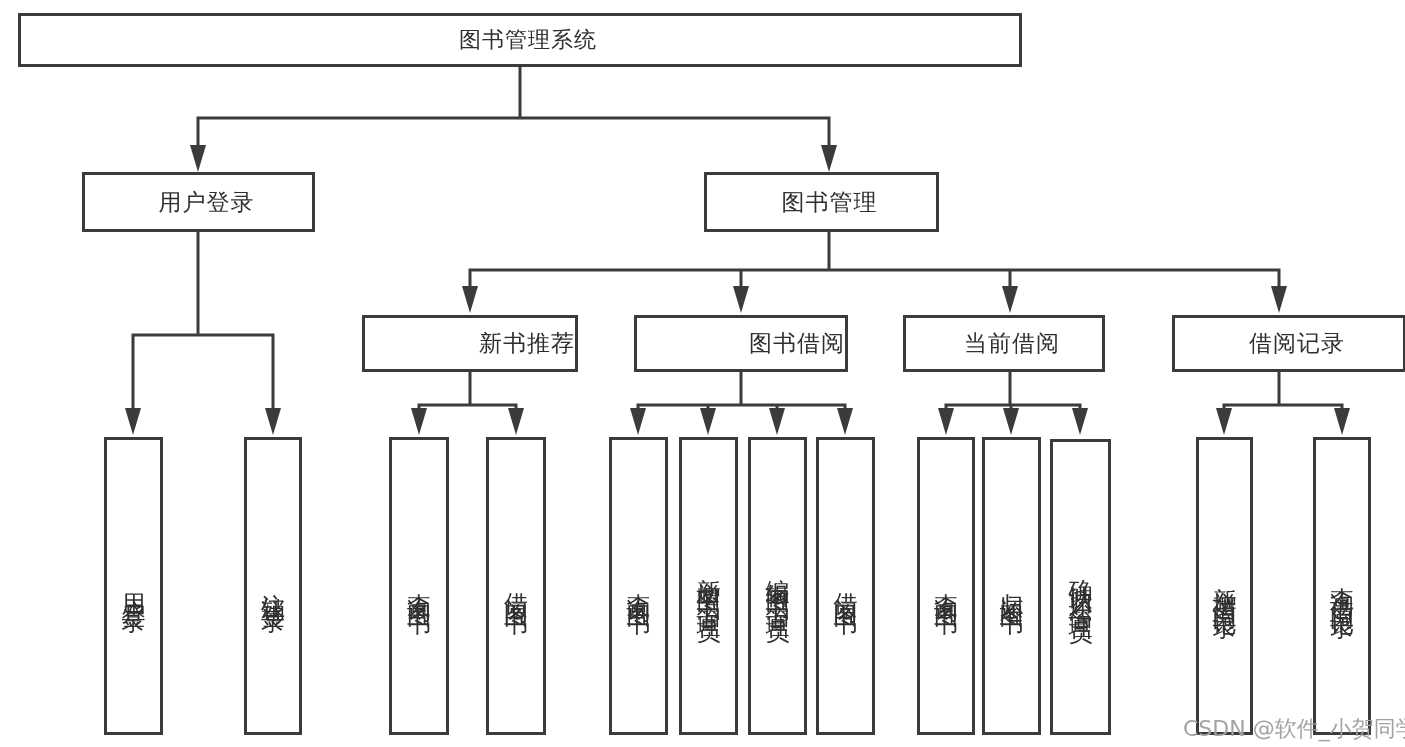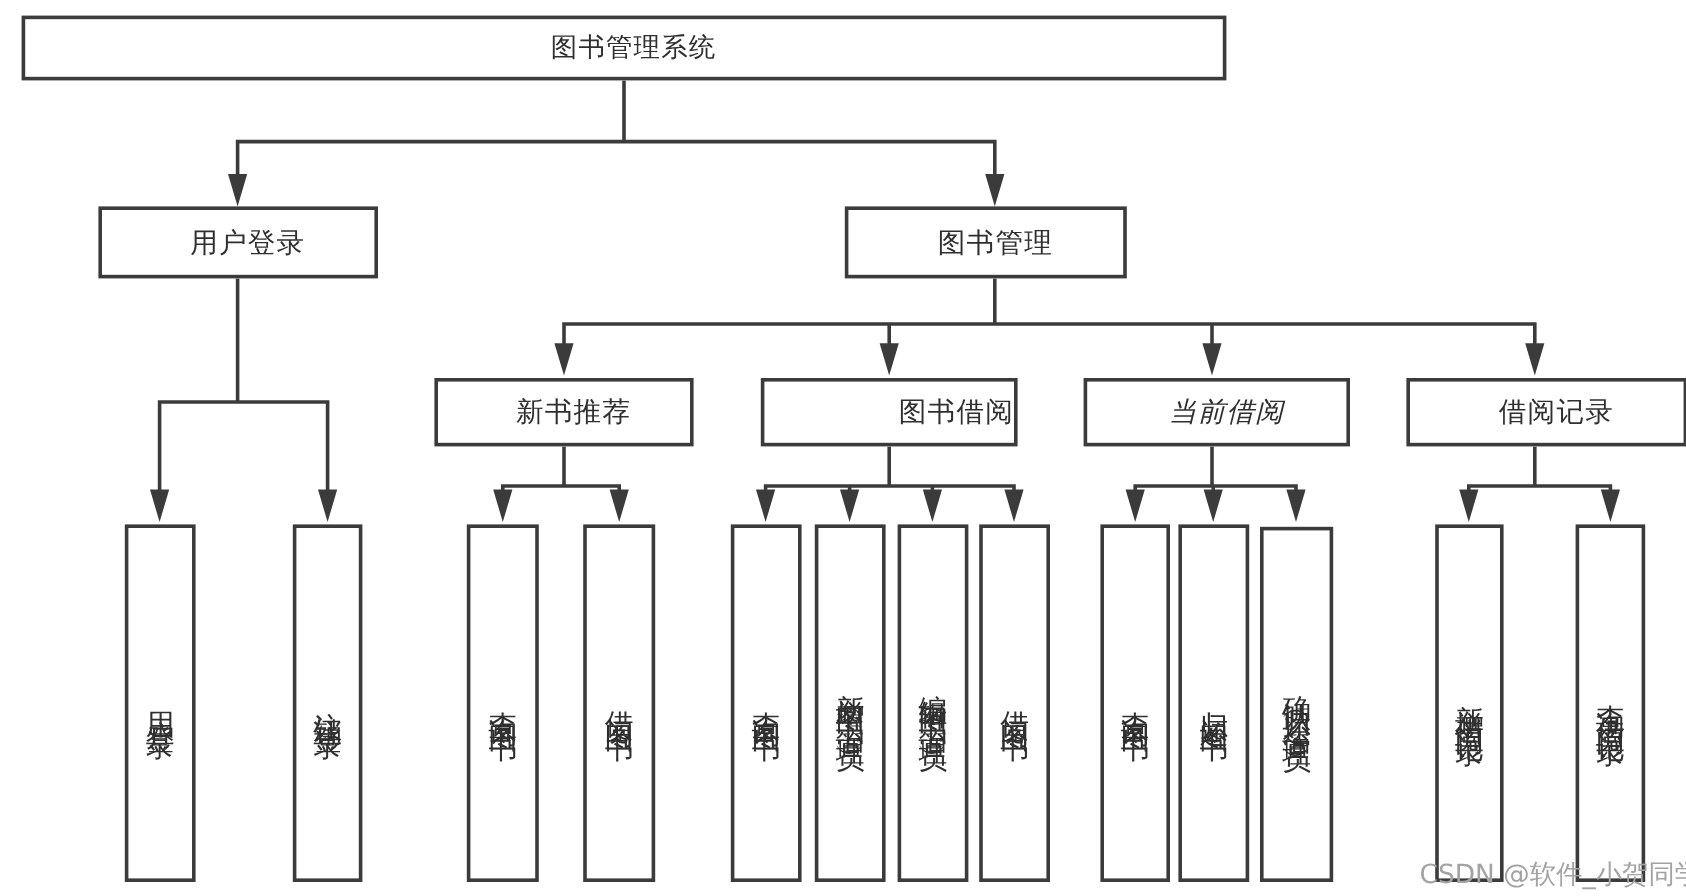--- a/index.html
+++ b/index.html
@@ -129,27 +129,27 @@
     <span>图书管理系统</span>
   </div>
 
   <div class="box hbox" style="left:82px; top:172px; width:233px; height:60px;">
     <span>用户登录</span>
   </div>
   <div class="box hbox" style="left:704px; top:172px; width:235px; height:60px;">
     <span>图书管理</span>
   </div>
 
-  <div class="box hbox" style="left:362px; top:315px; width:216px; height:57px;">
+  <div class="box hbox" style="left:362px; top:315px; width:216px; height:57px;justify-content:flex-end;">
     <span>新书推荐</span>
   </div>
   <div class="box hbox" style="left:634px; top:315px; width:214px; height:57px;justify-content:flex-end;">
     <span>图书借阅</span>
   </div>
-  <div class="box hbox" style="left:903px; top:315px; width:222px; height:57px;font-style:italic;">
+  <div class="box hbox" style="left:903px; top:315px; width:202px; height:57px;">
     <span>当前借阅</span>
   </div>
   <div class="box hbox" style="left:1172px; top:315px; width:234px; height:57px;">
     <span>借阅记录</span>
   </div>
 
   <div class="box vbox" style="left:104px; top:437px; width:59px; height:298px;">
     <span>用户登录</span>
   </div>
   <div class="box vbox" style="left:244px; top:437px; width:58px; height:298px;">

